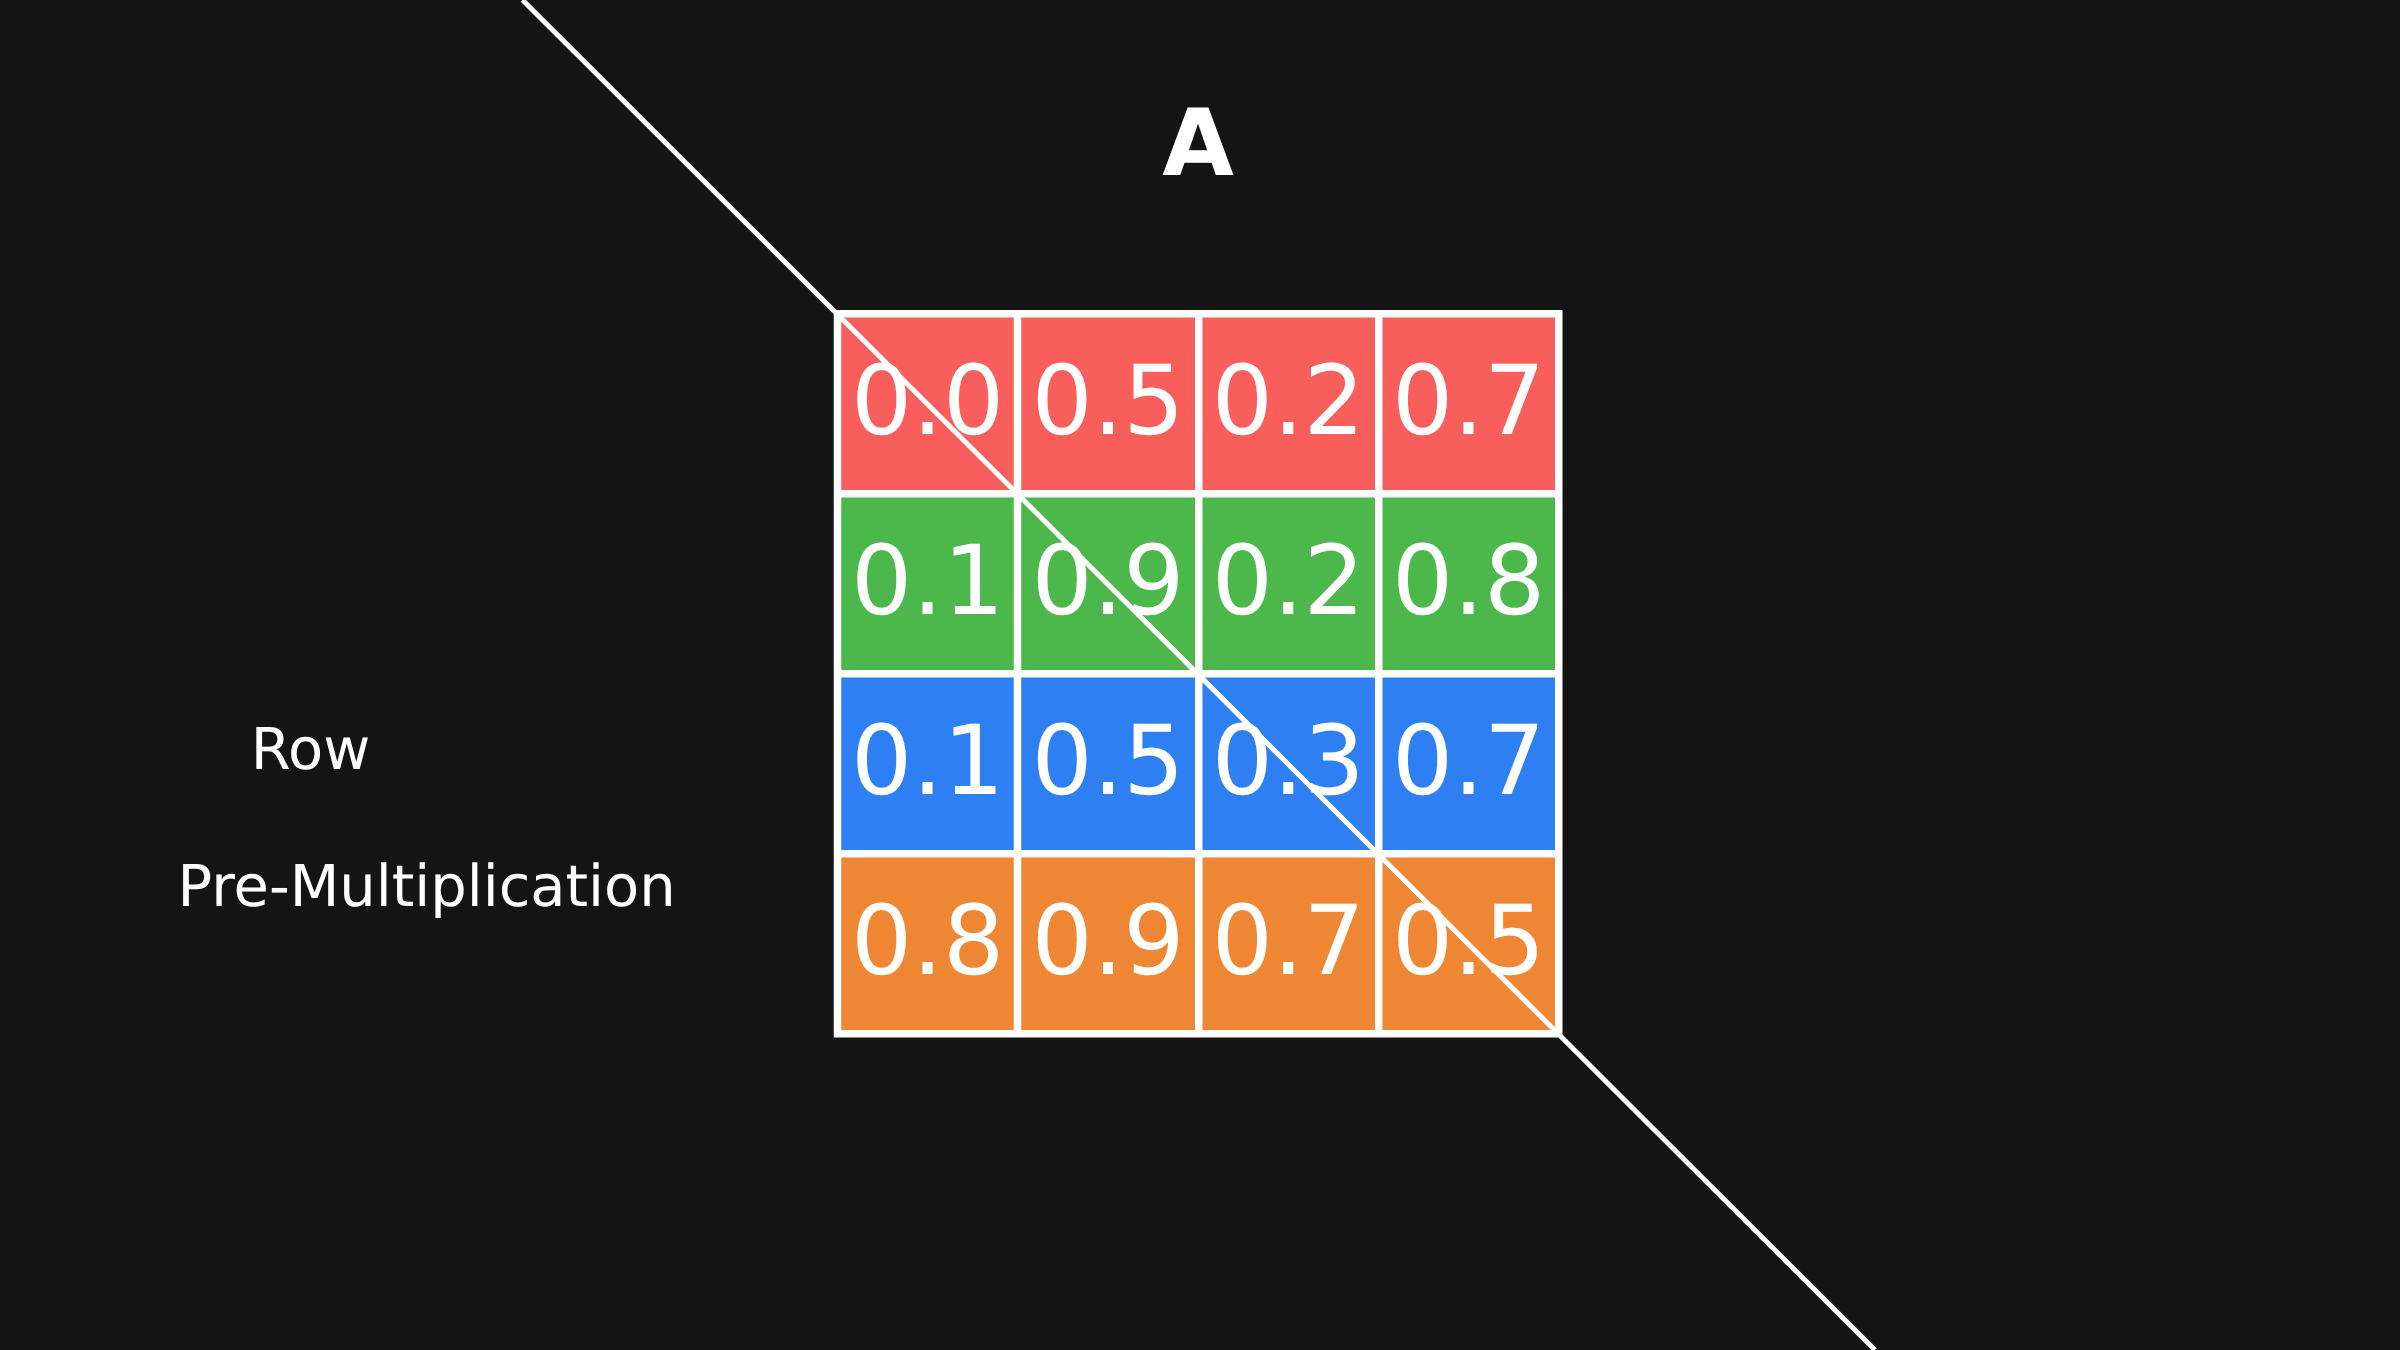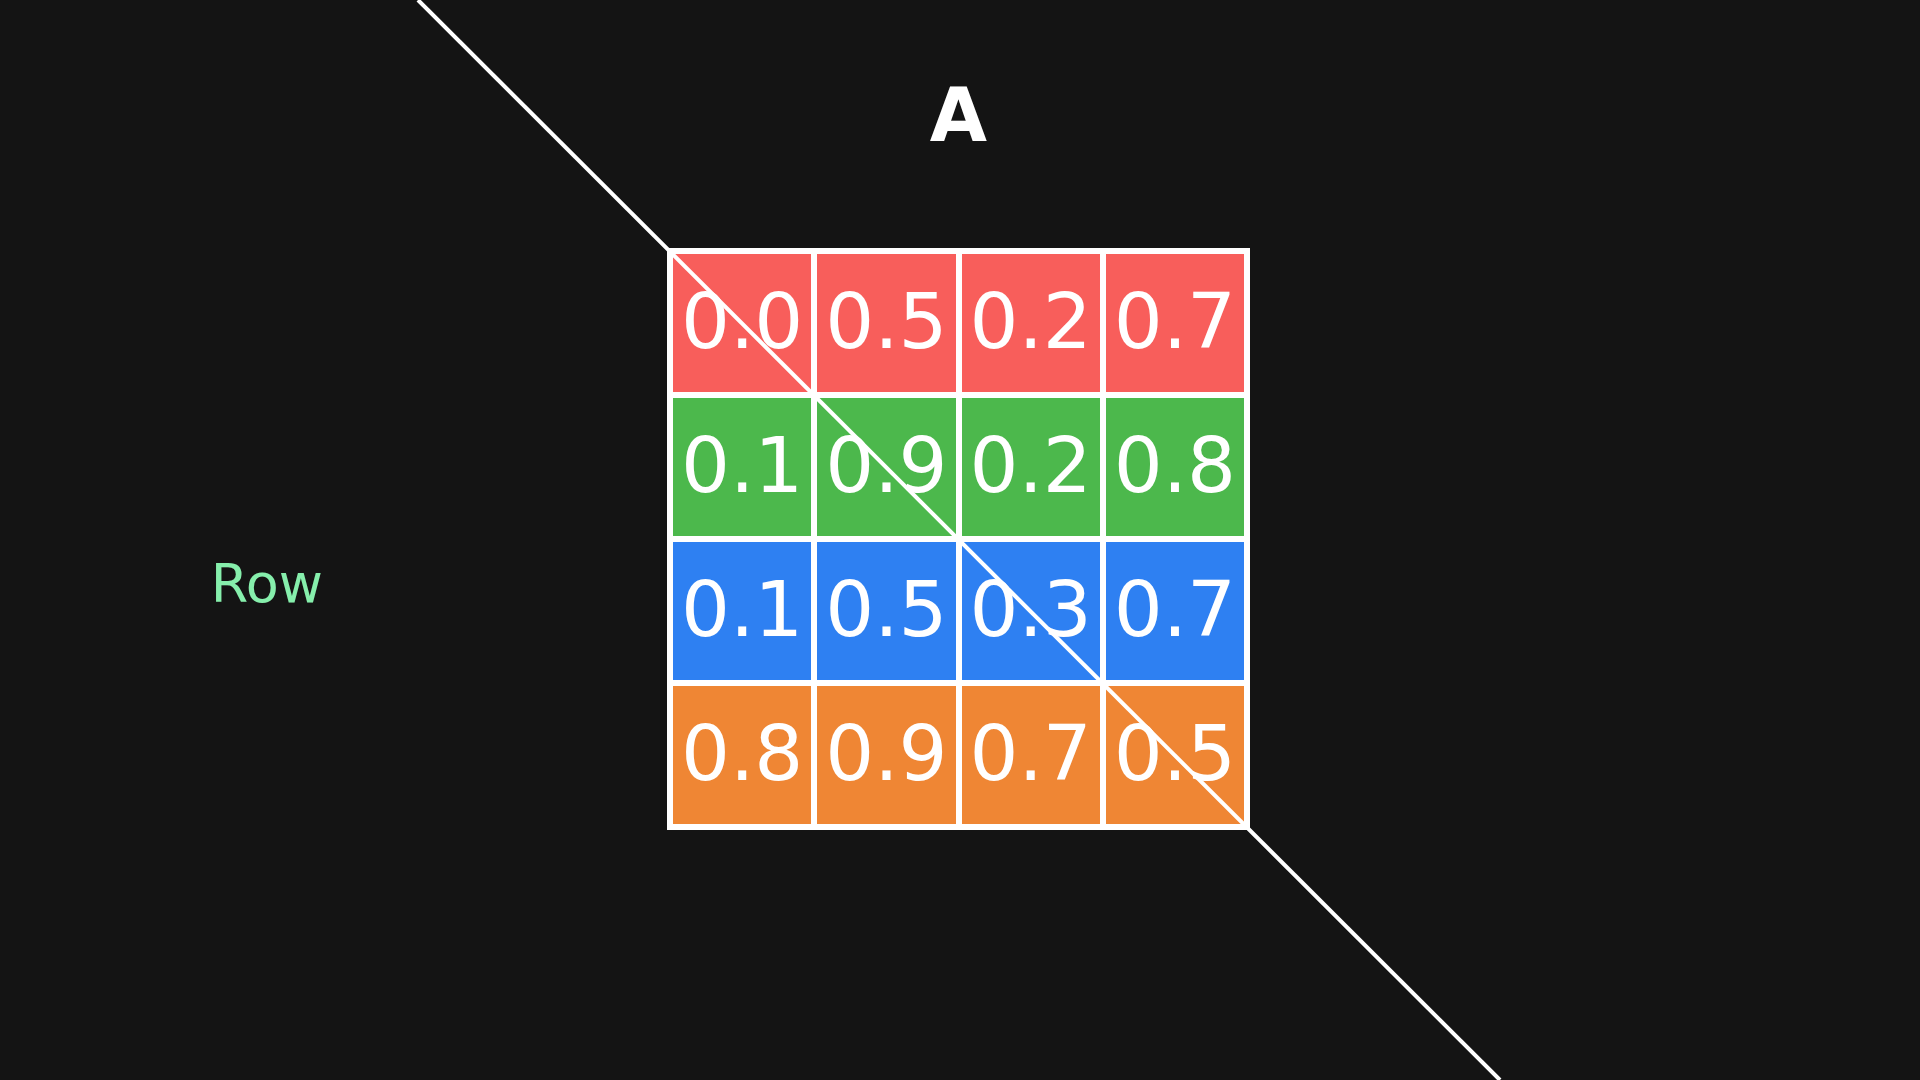--- a/index.html
+++ b/index.html
@@ -43,23 +43,23 @@
     line-height: 1;
     font-family: "DejaVu Sans", sans-serif;
     letter-spacing: 0px;
     z-index: 3;
   }
 
   
   #side-label {
     position: absolute;
     left: 142px;
-    top: 501px;
-    color: #86efac;
-    font-size: 54px;
+    top: 517px;
+    color: #ffffff;
+    font-size: 46px;
     line-height: 55px;
     font-family: "DejaVu Sans", sans-serif;
     font-weight: normal;
     white-space: pre;
     z-index: 3;
   }
   #side-label .l2 { display: block; }
 
   
   #matrix-grid {
@@ -97,20 +97,21 @@
 </style>
 </head>
 <body style="background: rgb(20, 20, 20);">
 
 <div id="stage" style="background: rgb(20, 20, 20);">
 
   <div id="matrix-title">A</div>
 
   <div id="side-label">
     <span class="l1">Row</span>
+    <span class="l2">Pre-Multiplication</span>
   </div>
 
   <div id="matrix-grid" style="background: rgb(255, 255, 255);">
       <div class="cell" style="background: rgb(248, 94, 91);">
         <span>0.0</span>
       </div>
       <div class="cell" style="background: rgb(248, 94, 91);">
         <span>0.5</span>
       </div>
       <div class="cell" style="background: rgb(248, 94, 91);">

